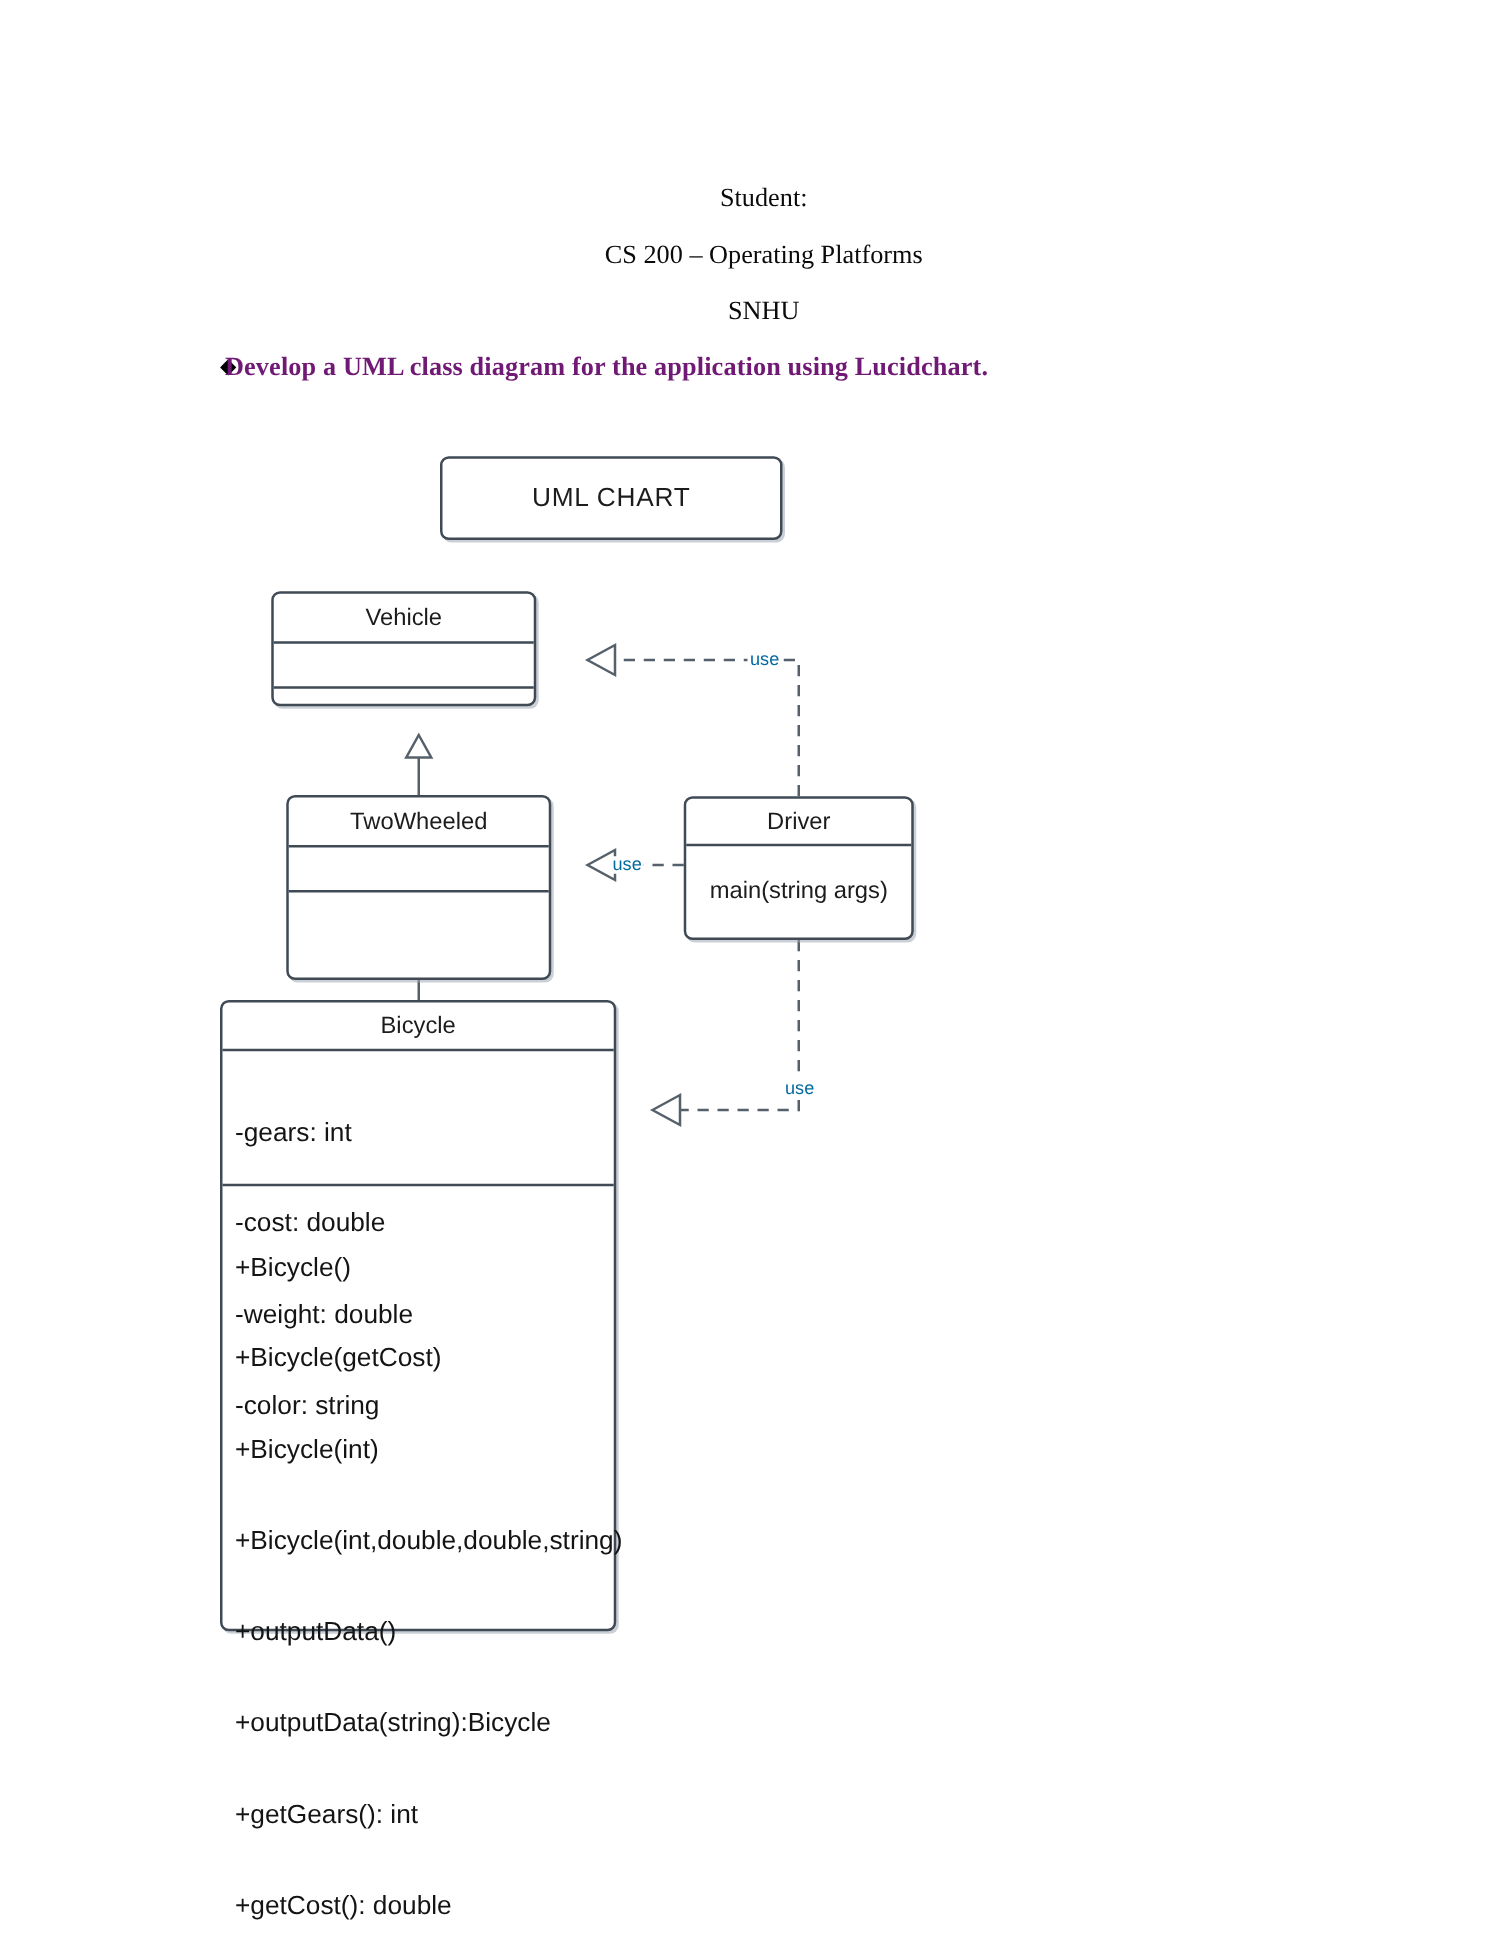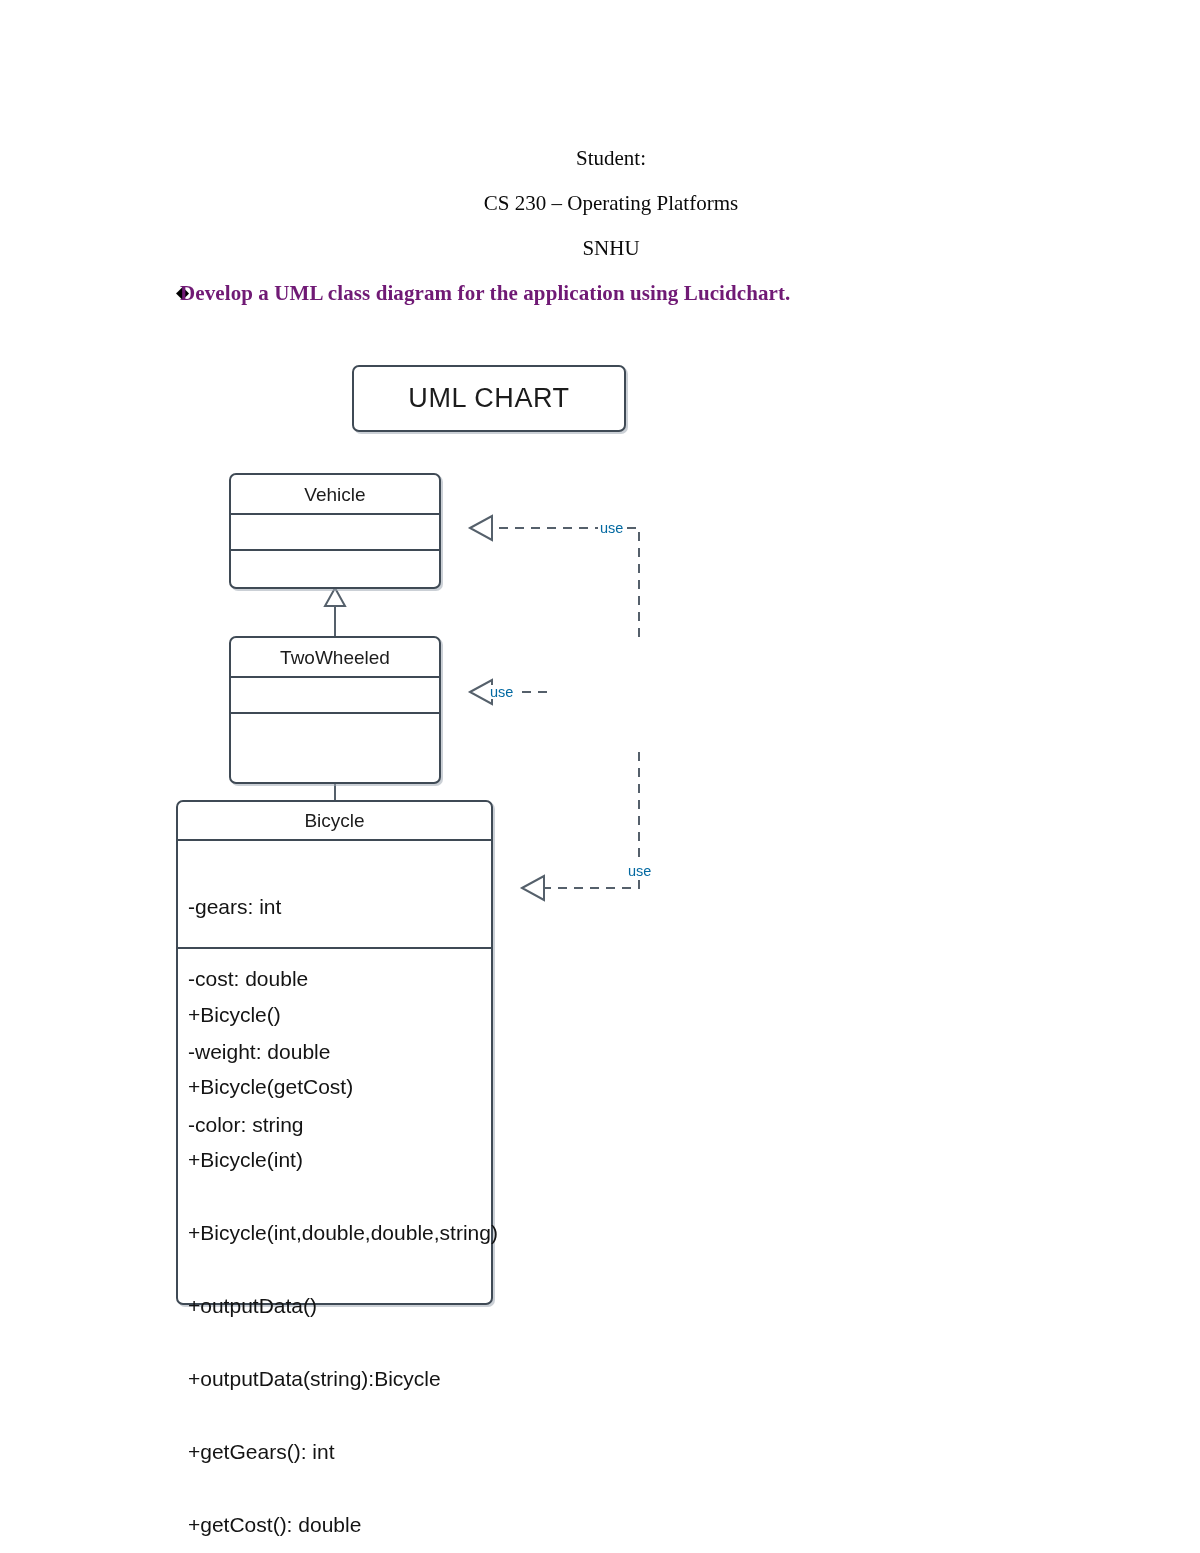--- a/index.html
+++ b/index.html
@@ -101,21 +101,21 @@
     line-height: 24.3px;
     color: #141414;
     padding: 7px 0 0 10px;
     box-sizing: border-box;
     white-space: pre;
   }
   .uml-members div { white-space: pre; }
 
   .banner-label {
     font-family: "Liberation Sans", sans-serif;
-    font-size: 27px;
+    font-size: 21px;
     letter-spacing: 0.6px;
     color: #1c1c1c;
     display: flex;
     align-items: center;
     justify-content: center;
     height: 100%;
     width: 100%;
   }
 
   .driver-body {
@@ -144,21 +144,21 @@
     width: 1200px;
     height: 1553px;
     pointer-events: none;
   }
 </style>
 </head>
 <body>
 
 <div class="doc-head">
   <div class="doc-line">Student:</div>
-  <div class="doc-line">CS 230 – Operating Platforms</div>
+  <div class="doc-line">CS 200 – Operating Platforms</div>
   <div class="doc-line">SNHU</div>
 </div>
 
 <div class="bullet-row">
   <span class="bullet-glyph">◆</span>
   <span class="bullet-text">Develop a UML class diagram for the application using Lucidchart.</span>
 </div>
 
 <div id="diagram">
 
@@ -187,36 +187,41 @@
     <g>
       <path d="M335,800 L335,770" fill="none" stroke="#55606b" stroke-width="2"></path>
       <path d="M335,755 L345,773 L325,773 Z" fill="#ffffff" stroke="#55606b" stroke-width="2" stroke-linejoin="miter"></path>
     </g>
   </svg>
 
   <div class="uml-box" style="left:352px; top:365px; width:274px; height:67px;">
     <span class="banner-label">UML CHART</span>
   </div>
 
-  <div class="uml-box" style="left:229px; top:473px; width:212px; height:116px;">
+  <div class="uml-box" style="left:217px; top:473px; width:212px; height:92px;">
     <div class="uml-title" style="height:38px;">Vehicle</div>
     <div class="compartment-divider" style="top:38px;"></div>
     <div class="uml-members" style="height:36px;"></div>
     <div class="compartment-divider" style="top:74px;"></div>
     <div class="uml-members" style="height:38px;"></div>
   </div>
 
   <div class="uml-box" style="left:229px; top:636px; width:212px; height:148px;">
     <div class="uml-title" style="height:38px;">TwoWheeled</div>
     <div class="compartment-divider" style="top:38px;"></div>
     <div class="uml-members" style="height:36px;"></div>
     <div class="compartment-divider" style="top:74px;"></div>
     <div class="uml-members" style="height:38px;"></div>
   </div>
 
+  <div class="uml-box" style="left:547px; top:637px; width:184px; height:115px;">
+    <div class="uml-title" style="height:36px;">Driver</div>
+    <div class="compartment-divider" style="top:36px;"></div>
+    <div class="driver-body" style="height:75px;">main(string args)</div>
+  </div>
 
   <div class="uml-box" style="left:176px; top:800px; width:317px; height:505px;">
     <div class="uml-title" style="height:37px;">Bicycle</div>
     <div class="compartment-divider" style="top:37px;"></div>
 
     <div class="uml-members" style="height:108px;">
       <div>-gears: int</div>
       <div>-cost: double</div>
       <div>-weight: double</div>
       <div>-color: string</div>

